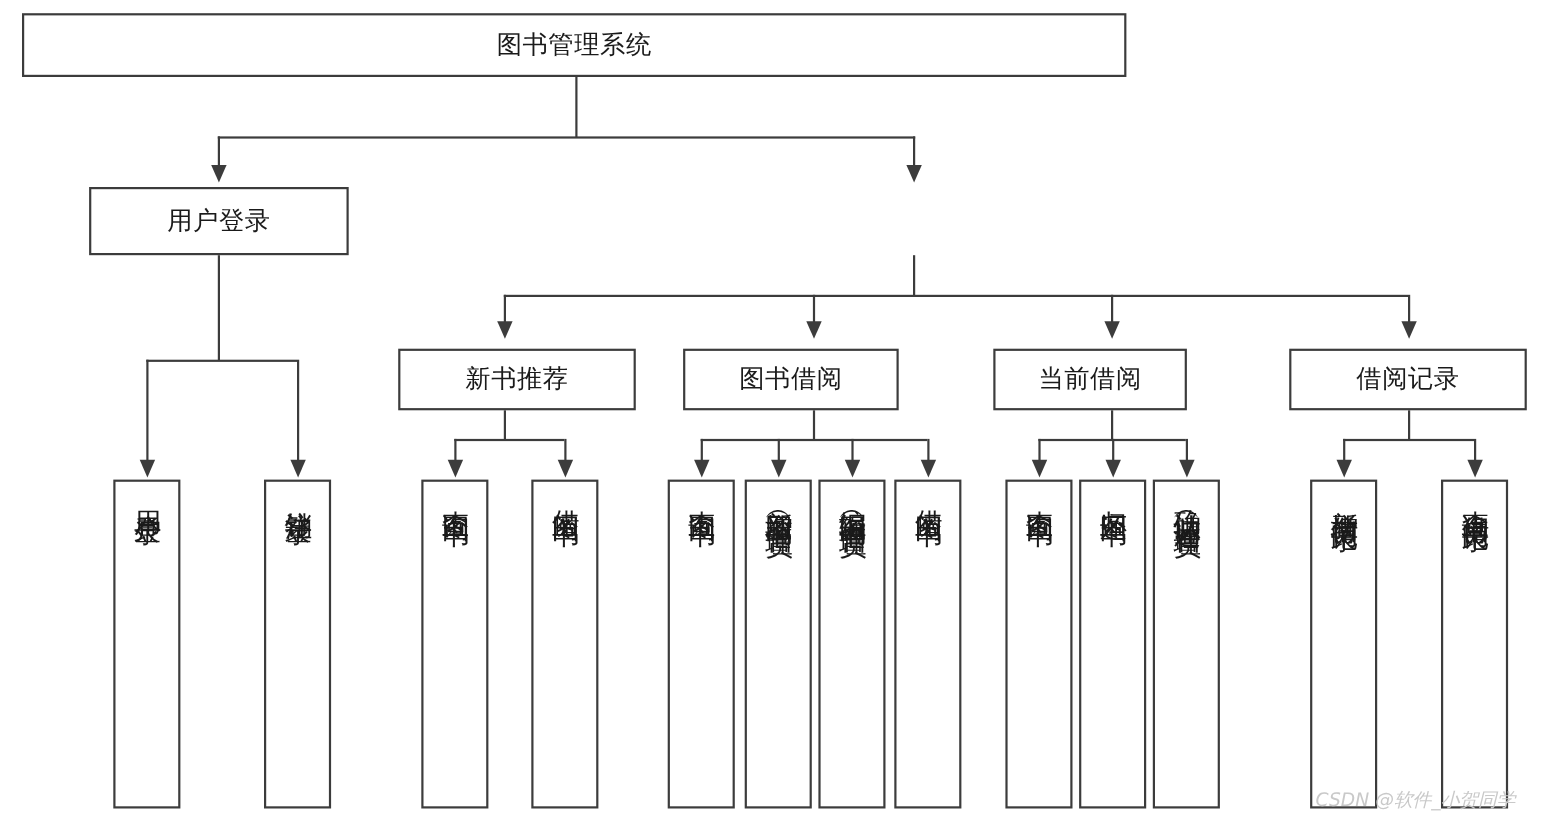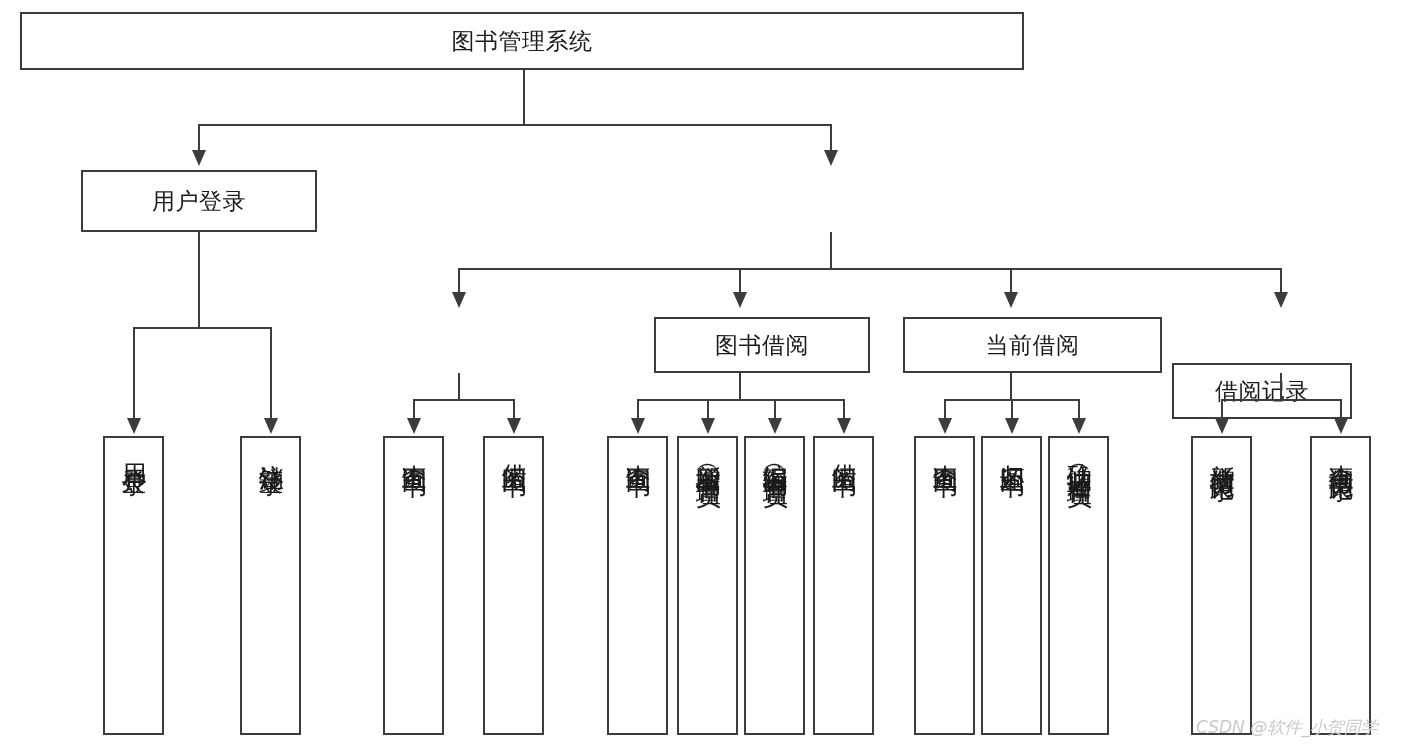--- a/index.html
+++ b/index.html
@@ -115,27 +115,30 @@
 
   <div class="vline" style="left:739px; top:268px; height:26px;"></div>
   <div class="arrow" style="left:733px; top:292px;"></div>
 
   <div class="vline" style="left:1010px; top:268px; height:26px;"></div>
   <div class="arrow" style="left:1004px; top:292px;"></div>
 
   <div class="vline" style="left:1280px; top:268px; height:26px;"></div>
   <div class="arrow" style="left:1274px; top:292px;"></div>
 
-  <div class="node h" style="left:654px; top:317px; width:216px; height:56px;">
+  <div class="node h" style="left:362px; top:317px; width:216px; height:56px;">
+    <span class="label">新书推荐</span>
+  </div>
+  <div class="node h" style="left:621px; top:317px; width:196px; height:56px;">
     <span class="label">图书借阅</span>
   </div>
-  <div class="node h" style="left:903px; top:317px; width:259px; height:56px;">
+  <div class="node h" style="left:903px; top:317px; width:176px; height:56px;">
     <span class="label">当前借阅</span>
   </div>
-  <div class="node h" style="left:1172px; top:317px; width:180px; height:56px;margin-top:46px;">
+  <div class="node h" style="left:1172px; top:317px; width:216px; height:56px;">
     <span class="label">借阅记录</span>
   </div>
 
   <div class="vline" style="left:458px; top:373px; height:27px;"></div>
   <div class="hline" style="left:413px; top:399px; width:100px;"></div>
   <div class="vline" style="left:413px; top:399px; height:21px;"></div>
   <div class="arrow" style="left:407px; top:418px;"></div>
   <div class="vline" style="left:513px; top:399px; height:21px;"></div>
   <div class="arrow" style="left:507px; top:418px;"></div>
 

